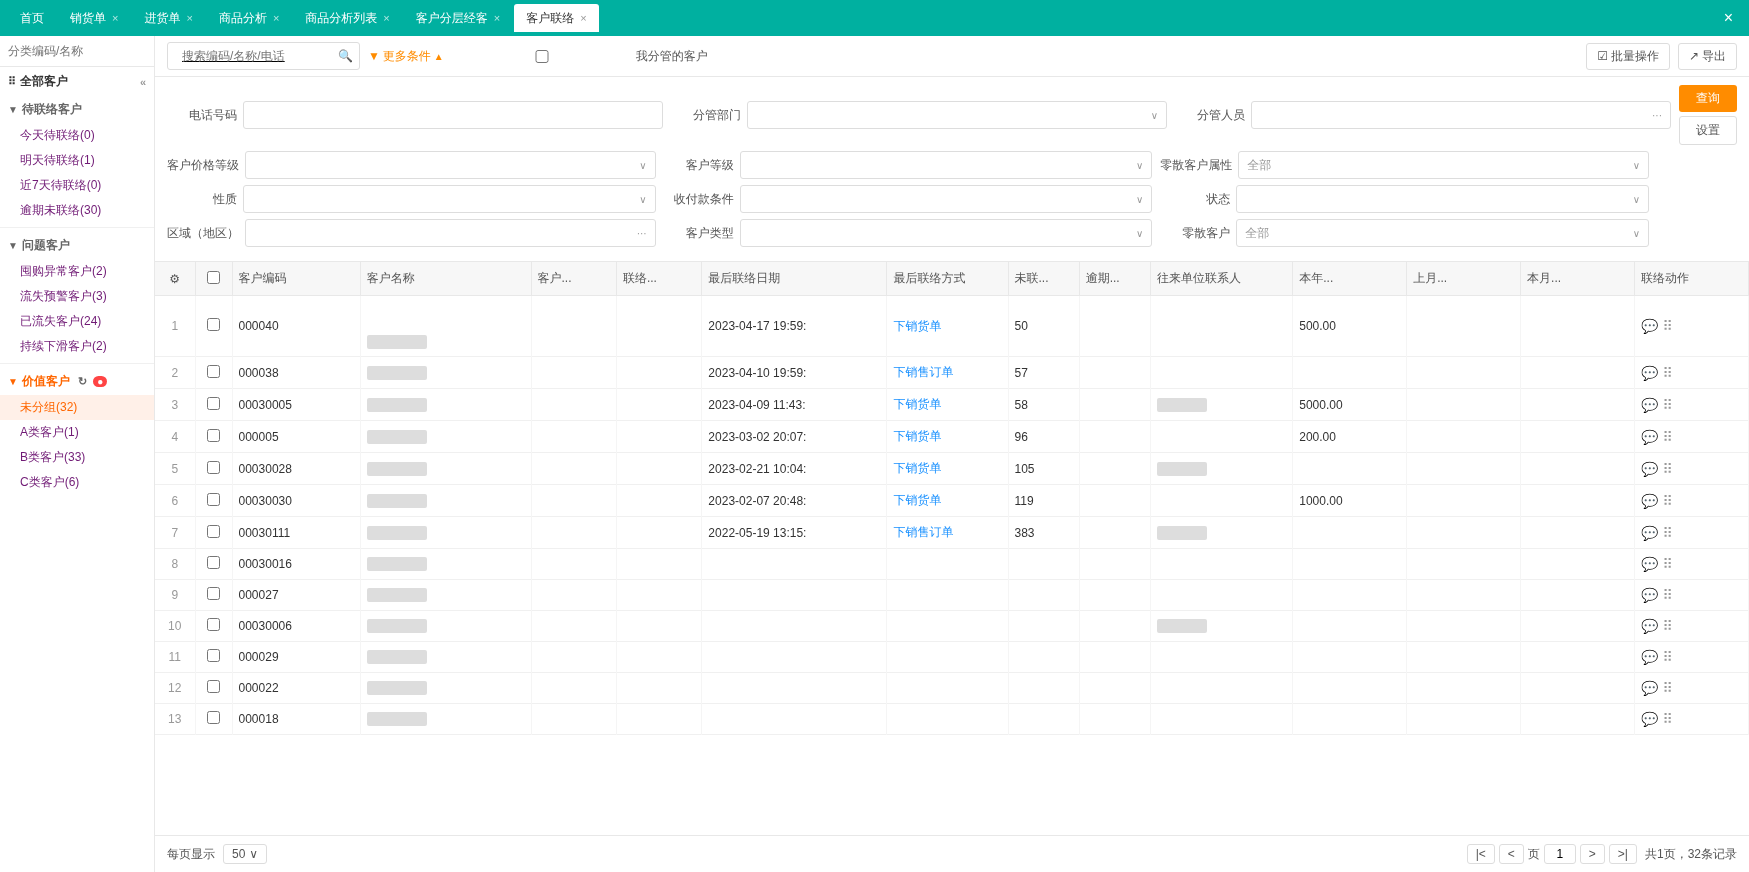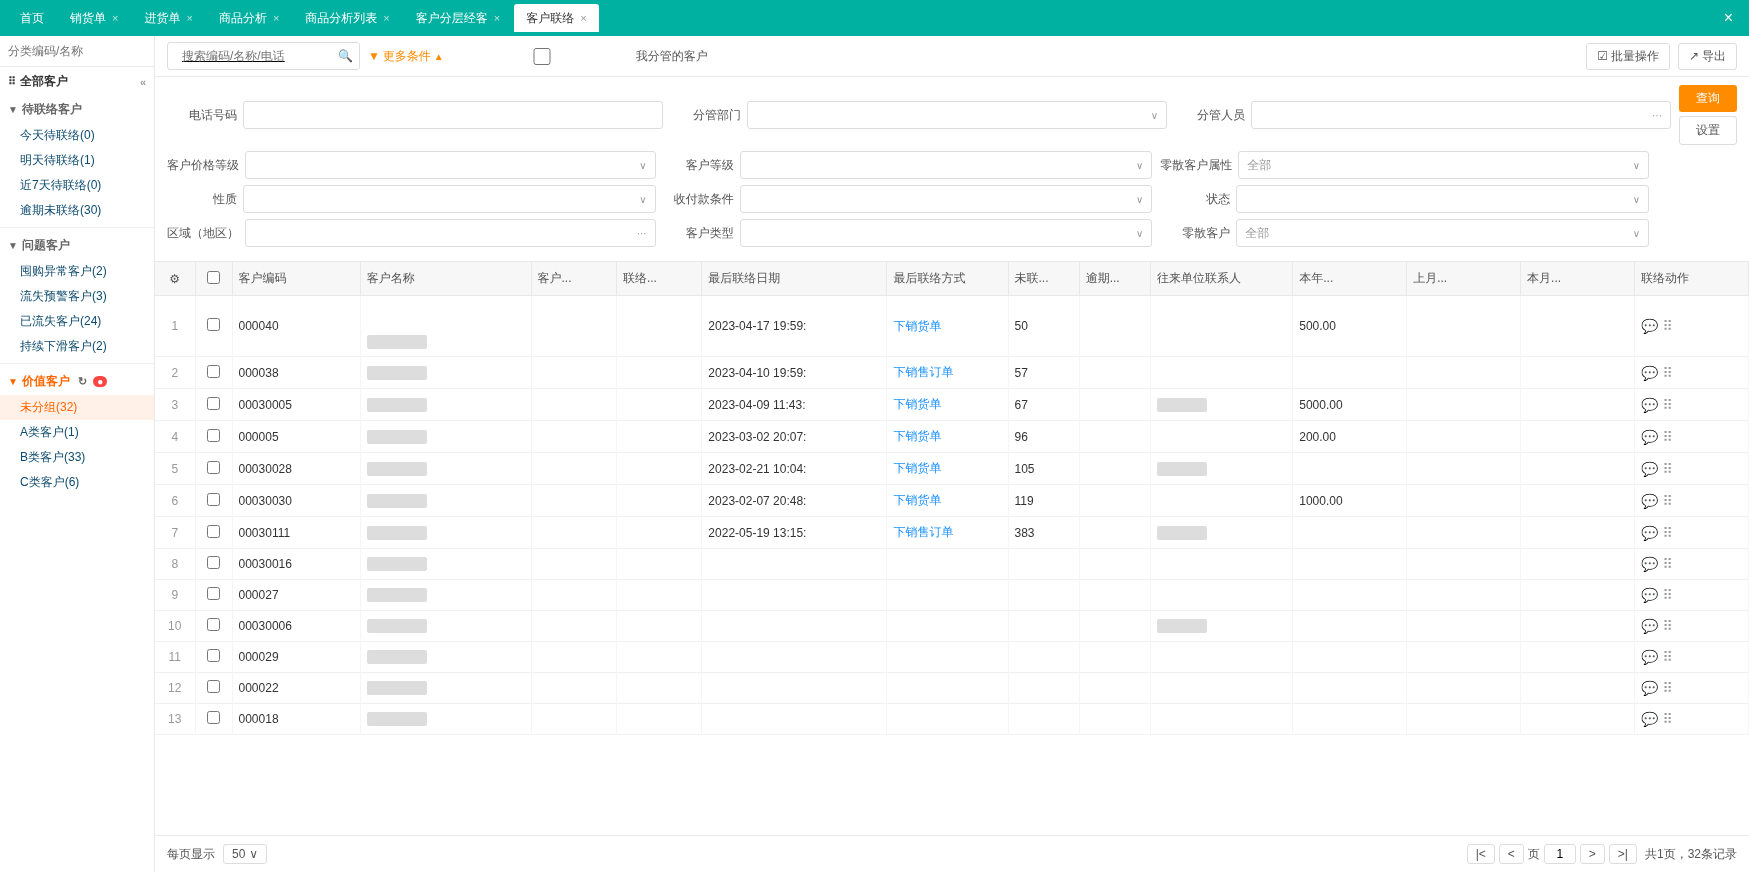--- a/index.html
+++ b/index.html
@@ -91,21 +91,21 @@
       align-items: center;
       padding: 5px 8px;
       color: #666;
       font-weight: bold;
       gap: 4px;
       cursor: pointer;
     }
     .sidebar-group-title .arrow { font-size: 10px; }
     .sidebar-item {
       padding: 4px 8px 4px 20px;
-      color: #0c4a6e;
+      color: #701a75;
       cursor: pointer;
       white-space: nowrap;
       overflow: hidden;
       text-overflow: ellipsis;
     }
     .sidebar-item.active {
       background: #fff0e8;
       color: #ff6600;
     }
     .sidebar-divider { height: 1px; background: #f0f0f0; margin: 4px 0; }
@@ -137,20 +137,21 @@
     }
     .filter-more {
       color: #ff8c00;
       cursor: pointer;
       display: flex;
       align-items: center;
       gap: 3px;
     }
     .filter-checkbox {
       display: flex;
+      align-items: center;
       gap: 4px;
       color: #555;
       cursor: pointer;
     }
     .filter-bar-right {
       margin-left: auto;
       display: flex;
       gap: 8px;
     }
     .btn-batch {
@@ -706,21 +707,21 @@
             </tr>
             <tr>
               <td class="td-center" style="color: rgb(153, 153, 153);">3</td>
               <td class="td-center"><input type="checkbox" style=""></td>
               <td>00030005</td>
               <td><span style="display: inline-block; background: rgb(221, 221, 221); border-radius: 2px; color: transparent; min-width: 60px; height: 14px; vertical-align: middle;">     </span></td>
               <td></td>
               <td></td>
               <td>2023-04-09 11:43:</td>
               <td><a class="link-text" href="#">下销货单</a></td>
-              <td>67</td>
+              <td>58</td>
               <td></td>
               <td><span style="display: inline-block; background: rgb(221, 221, 221); border-radius: 2px; color: transparent; min-width: 50px; height: 14px; vertical-align: middle;">***</span></td>
               <td>5000.00</td>
               <td></td>
               <td></td>
               <td>
                 <div class="action-icons">
                   <span class="action-icon" title="联络">💬</span>
                   <span class="action-icon" title="更多">⠿</span>
                 </div>

